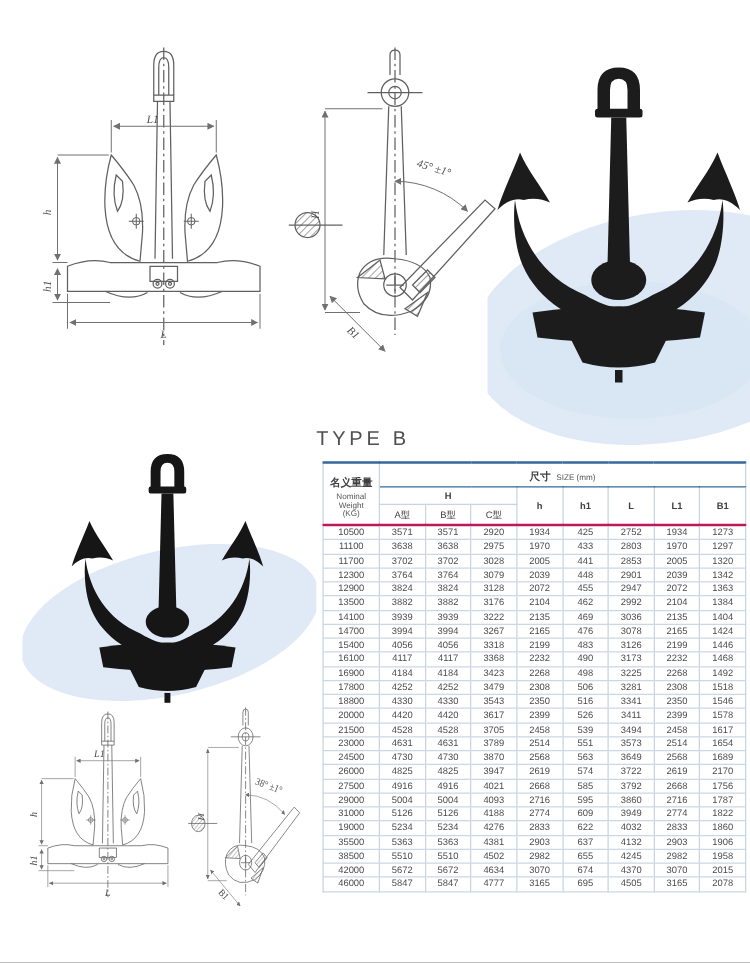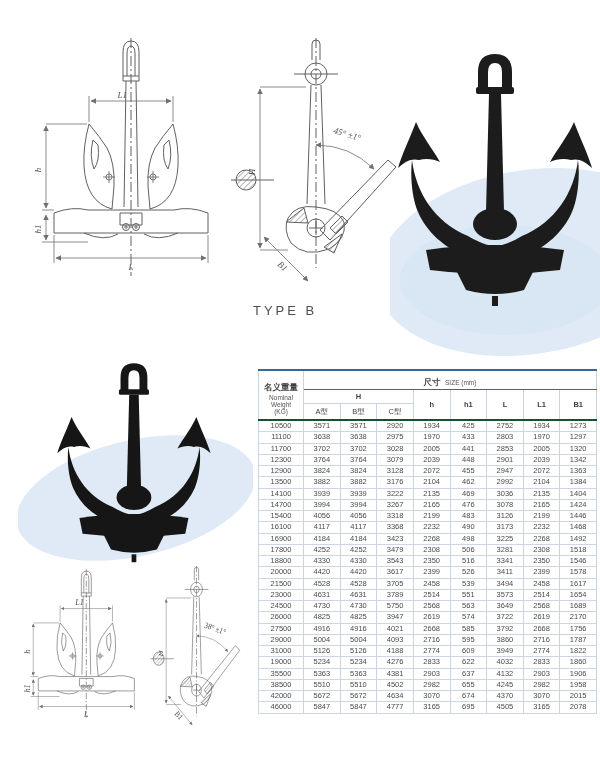--- a/index.html
+++ b/index.html
@@ -1,33 +1,33 @@
 <!DOCTYPE html>
 <html><head>
 <meta charset="utf-8">
 <style>
   html,body{margin:0;padding:0;background:#888;}
   .page{position:relative;width:600px;height:770px;background:#ffffff;overflow:hidden;
         font-family:"Liberation Sans",sans-serif;}
   .abs{position:absolute;}
-  .caption{position:absolute;font-size:13px;letter-spacing:3px;color:#4f4f4f;}
+  .caption{position:absolute;font-size:16px;letter-spacing:3px;color:#4f4f4f;margin-top:40px;}
   svg{display:block;}
   .cl{stroke-dasharray:10 3 2 3;}
   .dim{font:italic 9px "Liberation Serif",serif;fill:#4f4f4f;}
   .dim-lg{font:italic 13px "Liberation Serif",serif;fill:#4f4f4f;}
   
   .tbl-wrap{position:absolute;left:258px;top:369px;width:339px;}
   table{border-collapse:collapse;table-layout:fixed;width:339px;color:#4a4a4a;}
   col.c1{width:45px;}
   th,td{padding:0;text-align:center;vertical-align:middle;font-weight:normal;
         border-left:1px solid #c9d4e2;border-right:1px solid #c9d4e2;}
   thead{border-top:2px solid #36689c;}
   thead tr.r1 th{border-bottom:1px solid #36689c;}
   thead tr.r2 th{border-bottom:1px solid #c9d4e2;}
-  thead{border-bottom:2px solid #14532d;}
+  thead{border-bottom:2px solid #be185d;}
   tbody td{border-bottom:1px solid #ccd7e4;font-size:7.5px;height:10.25px;line-height:10.25px;}
   tbody{border-bottom:1px solid #b7c5d6;}
   th .zh{font-weight:bold;font-size:8.5px;color:#3f3f3f;}
   th .en{font-size:6.5px;color:#555;line-height:7px;display:block;}
   th .inline-en{font-size:6.5px;color:#555;}
   tr.r1 th{height:16px;}
   tr.r2 th{height:13px;font-size:7.5px;font-weight:bold;color:#3f3f3f;}
   tr.r3 th{height:15px;font-size:7.5px;font-weight:normal;color:#3f3f3f;}
   th.wcol{border-left:1px solid #c9d4e2;}
 </style>
@@ -382,21 +382,21 @@
             <td>2514</td>
             <td>551</td>
             <td>3573</td>
             <td>2514</td>
             <td>1654</td>
           </tr>
           <tr>
             <td>24500</td>
             <td>4730</td>
             <td>4730</td>
-            <td>5750</td>
+            <td>3870</td>
             <td>2568</td>
             <td>563</td>
             <td>3649</td>
             <td>2568</td>
             <td>1689</td>
           </tr>
           <tr>
             <td>26000</td>
             <td>4825</td>
             <td>4825</td>

